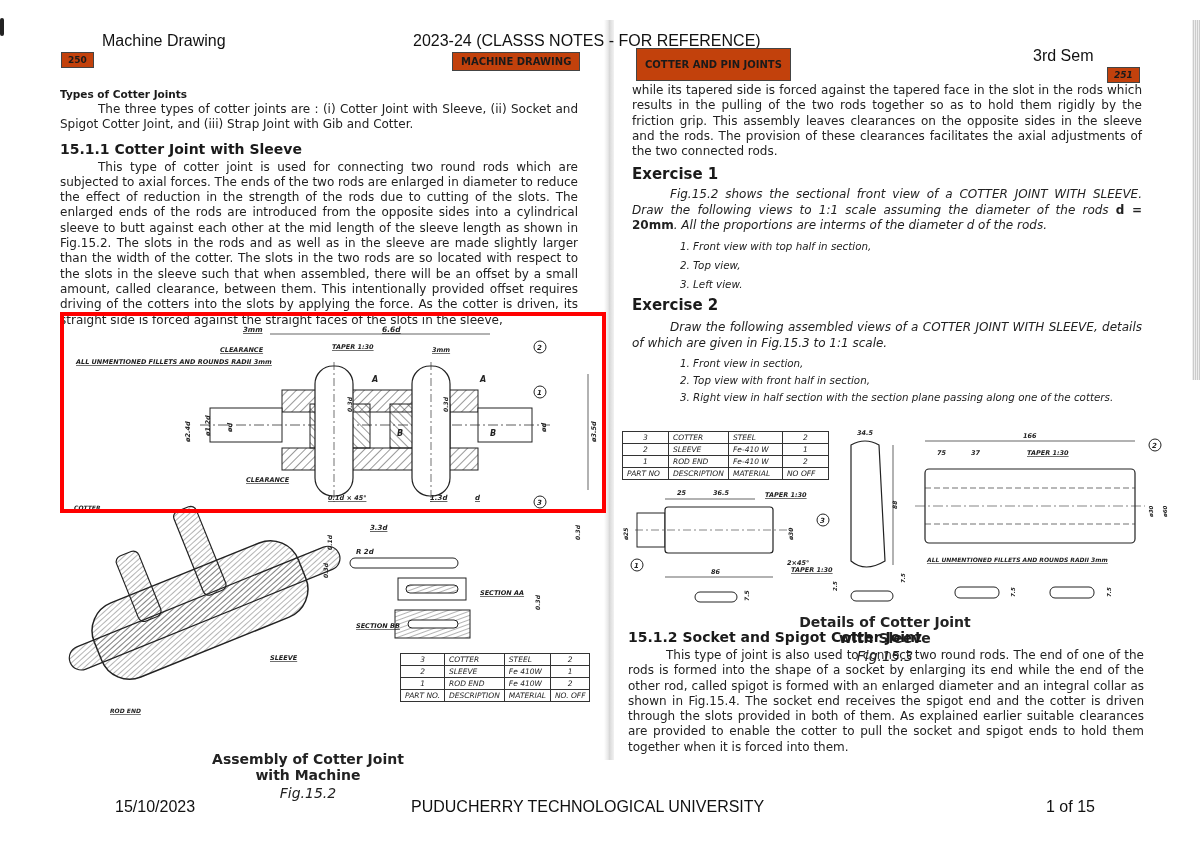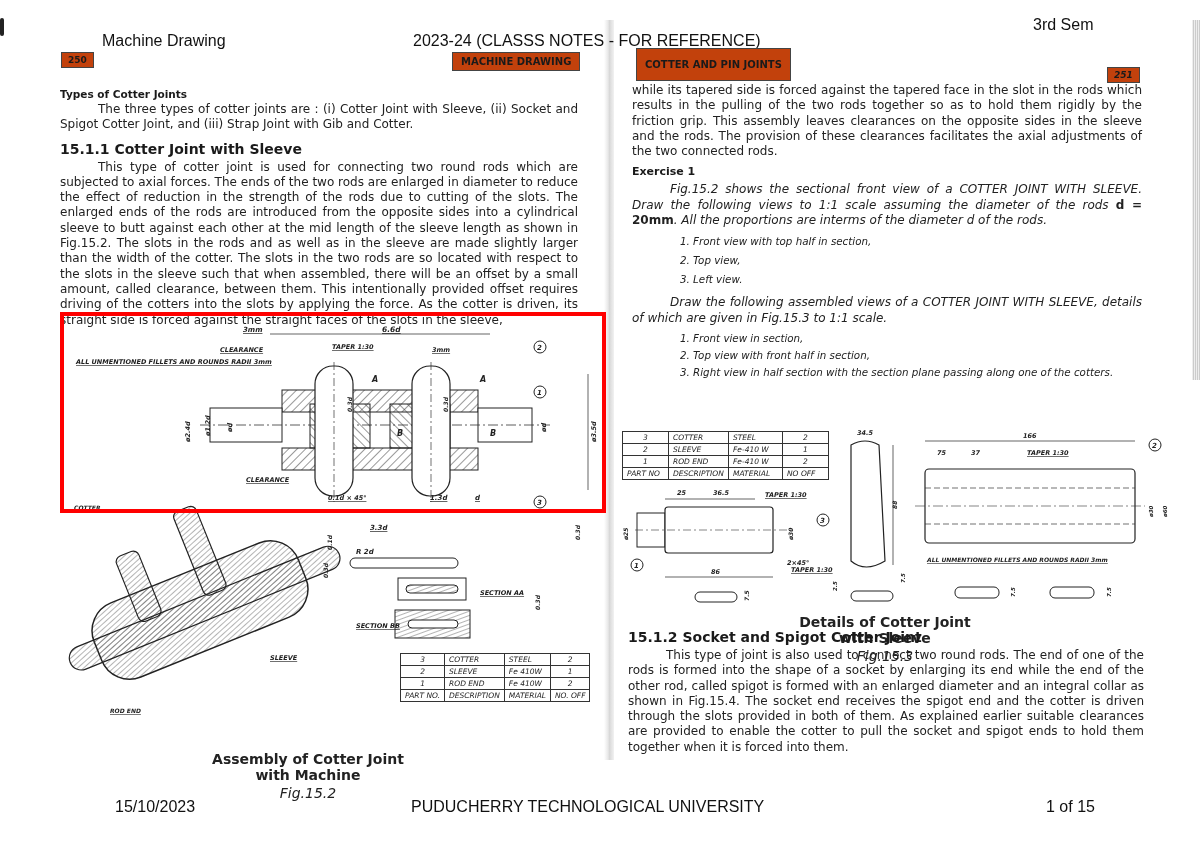--- a/index.html
+++ b/index.html
@@ -14,21 +14,21 @@
 
   
   .run { position: absolute; font-family: "Liberation Sans", sans-serif; font-size: 16px; color: #111; }
 
   
   .pagebox { position: absolute; border: 1.5px solid #444; font-family: "DejaVu Sans", sans-serif; font-size: 10px; font-weight: bold; padding: 2px 6px; background: #c2410c; }
 
   .page-col { position: absolute; font-family: "DejaVu Sans", sans-serif; }
   .h-small { font-size: 10.5px; font-weight: bold; }
   .h-sec { font-size: 14px; font-weight: bold; }
-  .h-ex { font-size: 11px; font-weight: bold; }
+  .h-ex { font-size: 15px; font-weight: bold; }
   .para { font-size: 12px; line-height: 15.3px; text-align: justify; color: #222; }
   .para .indent { display: inline-block; width: 38px; }
   .it { font-style: italic; }
   .list { font-size: 10.3px; font-style: italic; line-height: 19px; padding-left: 48px; color: #222; }
   .list.tight { line-height: 17px; }
 
   .caption { position: absolute; text-align: center; font-size: 9px; color: #222; }
   .caption b { display: block; font-size: 14px; }
   .caption i { display: block; font-size: 14px; margin-top: 2px; }
 
@@ -41,21 +41,21 @@
 </style>
 </head>
 <body>
 
 <div class="scan-edge-left"></div>
 <div class="gutter"></div>
 <div class="right-edge"></div>
 
 <div class="run" style="left:102px; top:32px;">Machine Drawing</div>
 <div class="run" style="left:413px; top:32px;">2023-24 (CLASSS NOTES - FOR REFERENCE)</div>
-<div class="run" style="left:1033px; top:16px;text-align:center;">3rd Sem</div>
+<div class="run" style="left:1033px; top:47px;text-align:center;">3rd Sem</div>
 
 <div class="pagebox" style="left:61px; top:52px; font-size:9px;">250</div>
 <div class="pagebox" style="left:452px; top:52px; padding:3px 8px;">MACHINE DRAWING</div>
 
 <div class="page-col" style="left:60px; top:88px; width:518px;">
   <div class="h-small">Types of Cotter Joints</div>
   <p class="para" style="margin-top:2px;"><span class="indent"></span><span>The three types of cotter joints are : (i) Cotter Joint with Sleeve, (ii) Socket and Spigot Cotter Joint, and (iii) Strap Joint with Gib and Cotter.</span></p>
   <div class="h-sec" style="margin-top:8px;">15.1.1  Cotter Joint with Sleeve</div>
   <p class="para" style="margin-top:3px;"><span class="indent"></span><span>This type of cotter joint is used for connecting two round rods which are subjected to axial forces. The ends of the two rods are enlarged in diameter to reduce the effect of reduction in the strength of the rods due to cutting of the slots. The enlarged ends of the rods are introduced from the opposite sides into a cylindrical sleeve to butt against each other at the mid length of the sleeve length as shown in Fig.15.2. The slots in the rods and as well as in the sleeve are made slightly larger than the width of the cotter. The slots in the two rods are so located with respect to the slots in the sleeve such that when assembled, there will be an offset by a small amount, called clearance, between them. This intentionally provided offset requires driving of the cotters into the slots by applying the force. As the cotter is driven, its straight side is forced against the straight faces of the slots in the sleeve,</span></p>
 </div>
@@ -189,20 +189,21 @@
 
 <div class="page-col" style="left:632px; top:83px; width:510px;">
   <p class="para">while its tapered side is forced against the tapered face in the slot in the rods which results in the pulling of the two rods together so as to hold them rigidly by the friction grip. This assembly leaves clearances on the opposite sides in the sleeve and the rods. The provision of these clearances facilitates the axial adjustments of the two connected rods.</p>
   <div class="h-ex" style="margin-top:6px;">Exercise 1</div>
   <p class="para it" style="margin-top:4px;"><span class="indent"></span><span>Fig.15.2 shows the sectional front view of a COTTER JOINT WITH SLEEVE. Draw the following views to 1:1 scale assuming the diameter of the rods </span><b style="font-style:normal">d = 20mm</b><span>. All the proportions are interms of the diameter d of the rods.</span></p>
   <div class="list" style="margin-top:4px;">
     <div>1. Front view with top half in section,</div>
     <div>2. Top view,</div>
     <div>3. Left view.</div>
   </div>
+  <div class="h-ex" style="margin-top:2px;">Exercise 2</div>
   <p class="para it" style="margin-top:6px;"><span class="indent"></span><span>Draw the following assembled views of a COTTER JOINT WITH SLEEVE, details of which are given in Fig.15.3 to 1:1 scale.</span></p>
   <div class="list tight" style="margin-top:4px;">
     <div>1. Front view in section,</div>
     <div>2. Top view with front half in section,</div>
     <div>3. Right view in half section with the section plane passing along one of the cotters.</div>
   </div>
 </div>
 
 <table class="parts-table" style="left:622px; top:431px;">
   <tbody>

